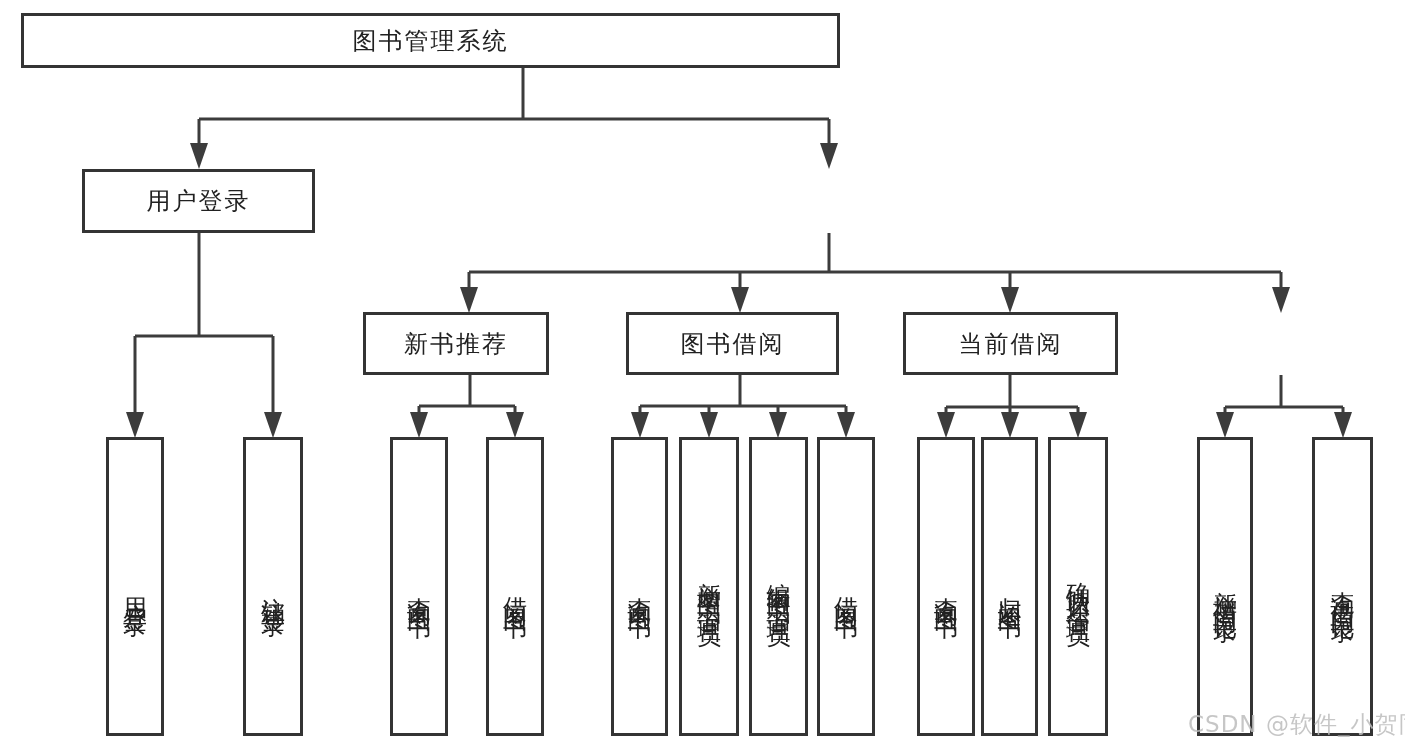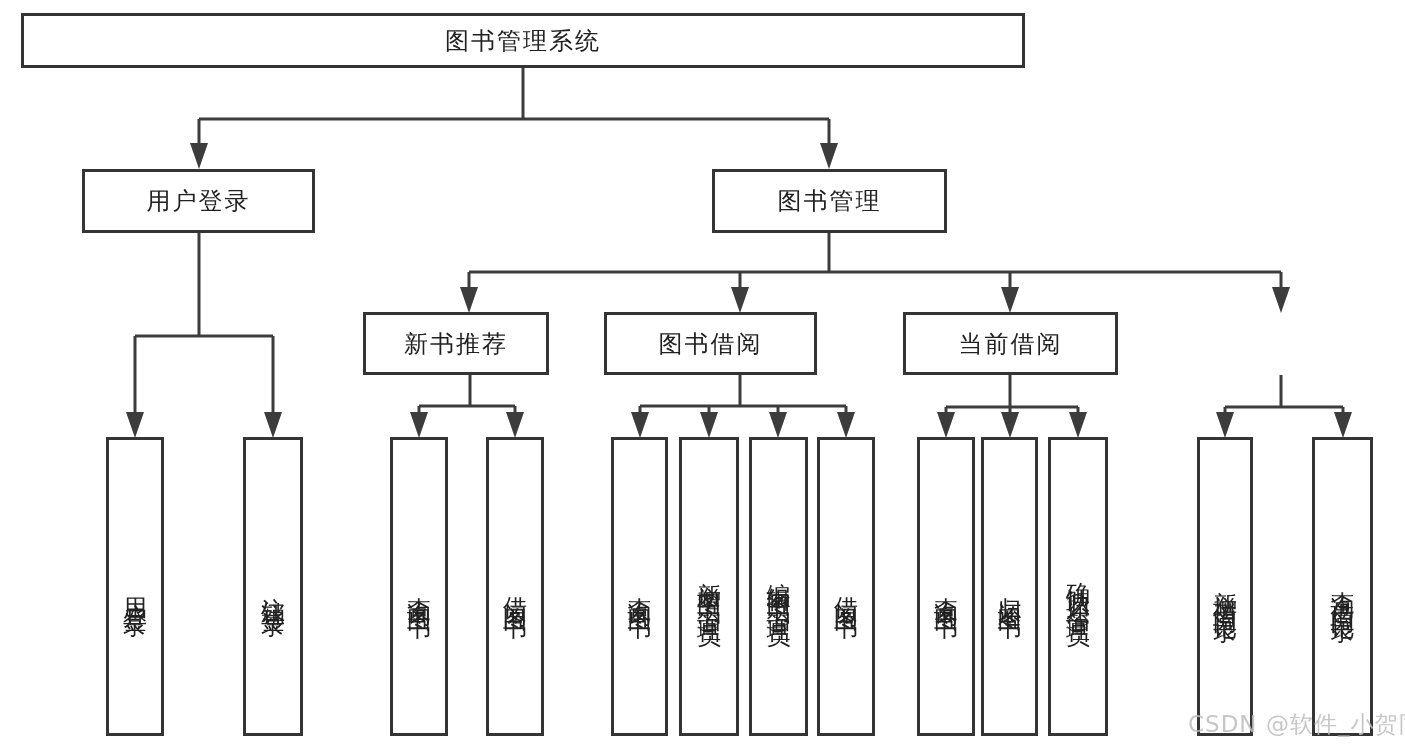--- a/index.html
+++ b/index.html
@@ -84,35 +84,32 @@
     <polygon class="head" points="700,412 718,412 709,438"></polygon>
     <polygon class="head" points="769,412 787,412 778,438"></polygon>
     <polygon class="head" points="837,412 855,412 846,438"></polygon>
     <polygon class="head" points="937,412 955,412 946,438"></polygon>
     <polygon class="head" points="1001,412 1019,412 1010,438"></polygon>
     <polygon class="head" points="1069,412 1087,412 1078,438"></polygon>
     <polygon class="head" points="1216,412 1234,412 1225,438"></polygon>
     <polygon class="head" points="1334,412 1352,412 1343,438"></polygon>
   </svg>
 
-  <div class="box h" style="left:21px;top:13px;width:1004px;height:55px">
+  <div class="box h" style="left:21px;top:13px;width:819px;height:55px">
     <span class="lbl">图书管理系统</span>
   </div>
 
   <div class="box h" style="left:82px;top:169px;width:233px;height:64px">
     <span class="lbl">用户登录</span>
   </div>
-  <div class="box h" style="left:712px;top:169px;width:235px;height:64px">
-    <span class="lbl">图书管理</span>
-  </div>
 
   <div class="box h" style="left:363px;top:312px;width:186px;height:63px">
     <span class="lbl">新书推荐</span>
   </div>
-  <div class="box h" style="left:604px;top:312px;width:213px;height:63px">
+  <div class="box h" style="left:626px;top:312px;width:213px;height:63px">
     <span class="lbl">图书借阅</span>
   </div>
   <div class="box h" style="left:903px;top:312px;width:215px;height:63px">
     <span class="lbl">当前借阅</span>
   </div>
 
   <div class="box v" style="left:106px;top:437px;width:58px;height:299px">
     <span class="lbl">用户登录</span>
   </div>
   <div class="box v" style="left:243px;top:437px;width:60px;height:299px">

